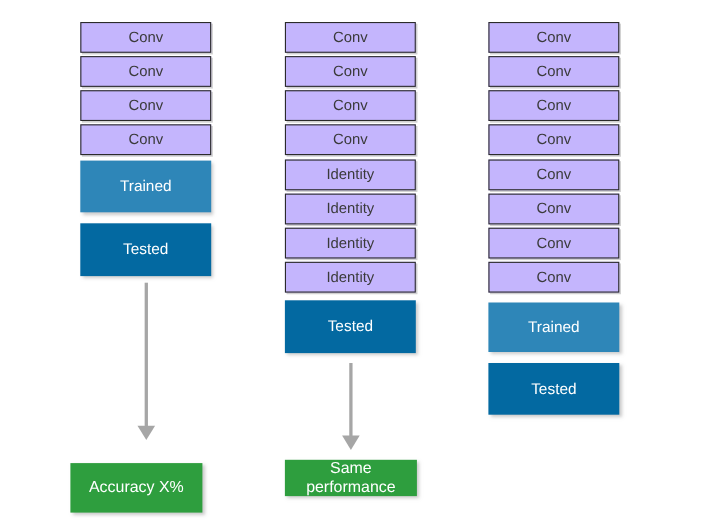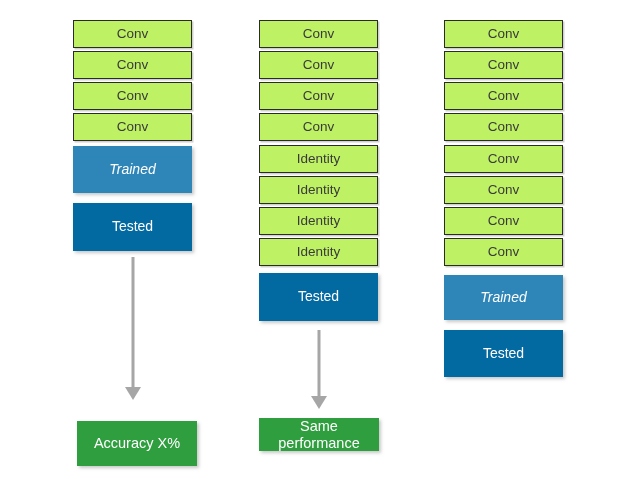--- a/index.html
+++ b/index.html
@@ -25,34 +25,34 @@
     display: flex;
     align-items: center;
     justify-content: center;
     text-align: center;
     line-height: 1.12;
     white-space: pre-line;
   }
 
   
   .layer {
-    background: #bef264;
+    background: #c4b5fd;
     border: 1.6px solid #2b2b2b;
     color: #3a3a3a;
     font-size: 13.5px;
     box-shadow: 1.5px 1.5px 0 rgba(150,150,150,0.45);
   }
 
   
   .stage {
     color: #ffffff;
     font-size: 14px;
     box-shadow: 2px 2px 3px rgba(150,150,150,0.5);
   }
-  .stage.trained { background: #2e86b8; font-style: italic; }
+  .stage.trained { background: #2e86b8; }
   .stage.tested  { background: #0369a1; }
 
   
   .result {
     background: #2e9e3e;
     color: #ffffff;
     font-size: 14.5px;
     box-shadow: 2px 2px 3px rgba(150,150,150,0.5);
   }
 
@@ -90,21 +90,21 @@
   <div class="block layer" style="left:73px; top:82px; width:119px; height:28px;">Conv</div>
   <div class="block layer" style="left:73px; top:113px; width:119px; height:28px;">Conv</div>
   <div class="block stage trained" style="left:73px; top:146px; width:119px; height:47px;">Trained</div>
   <div class="block stage tested" style="left:73px; top:203px; width:119px; height:48px;">Tested</div>
 
   <div class="arrow" style="left:116px; top:257px; width:33px; height:143px;">
     <div class="shaft" style="height:131px;"></div>
     <div class="head"></div>
   </div>
 
-  <div class="block result" style="left:77px; top:421px; width:120px; height:45px;">Accuracy X%</div>
+  <div class="block result" style="left:64px; top:421px; width:120px; height:45px;">Accuracy X%</div>
 
   <div class="block layer" style="left:259px; top:20px; width:119px; height:28px;">Conv</div>
   <div class="block layer" style="left:259px; top:51px; width:119px; height:28px;">Conv</div>
   <div class="block layer" style="left:259px; top:82px; width:119px; height:28px;">Conv</div>
   <div class="block layer" style="left:259px; top:113px; width:119px; height:28px;">Conv</div>
   <div class="block layer" style="left:259px; top:145px; width:119px; height:28px;">Identity</div>
   <div class="block layer" style="left:259px; top:176px; width:119px; height:28px;">Identity</div>
   <div class="block layer" style="left:259px; top:207px; width:119px; height:28px;">Identity</div>
   <div class="block layer" style="left:259px; top:238px; width:119px; height:28px;">Identity</div>
   <div class="block stage tested" style="left:259px; top:273px; width:119px; height:48px;">Tested</div>

